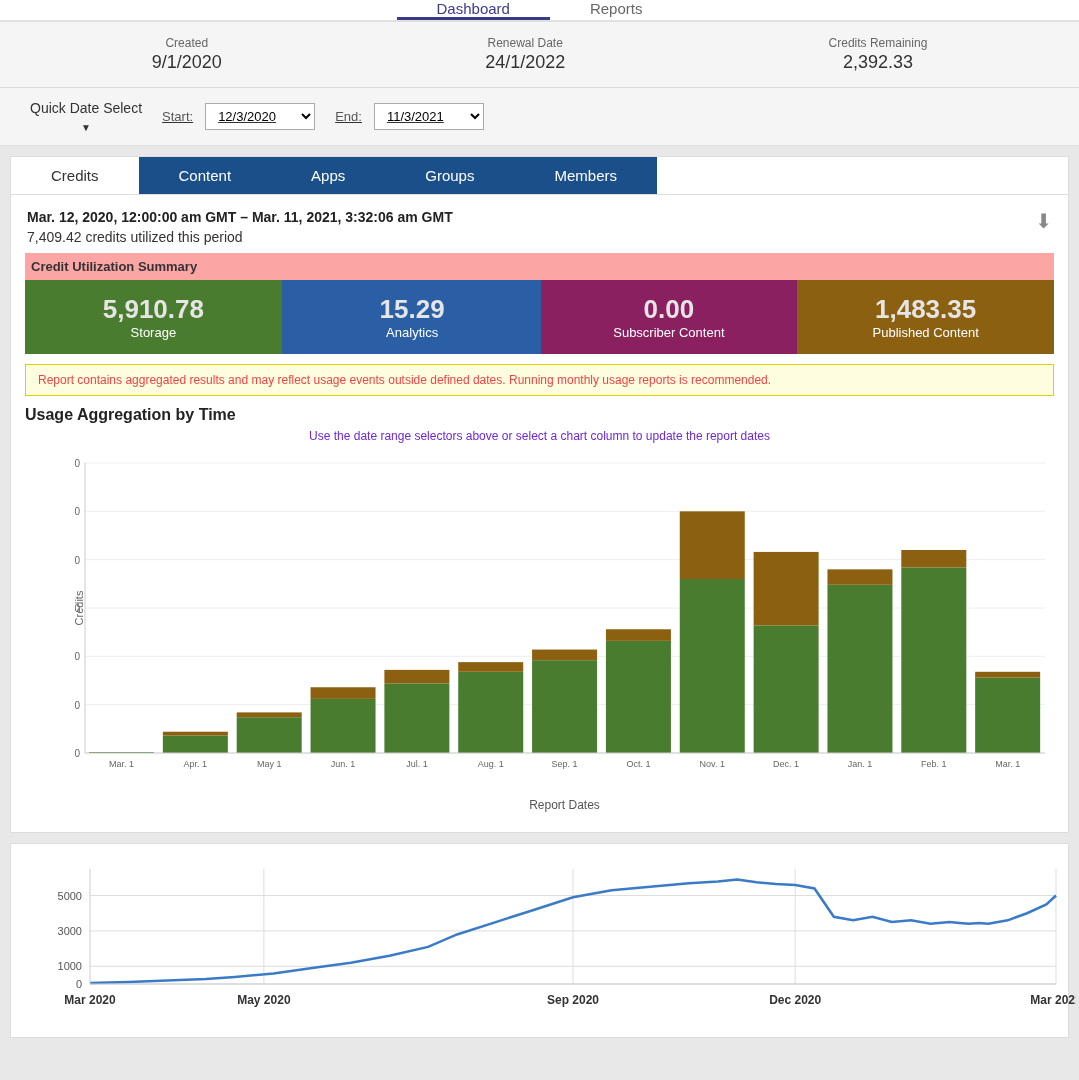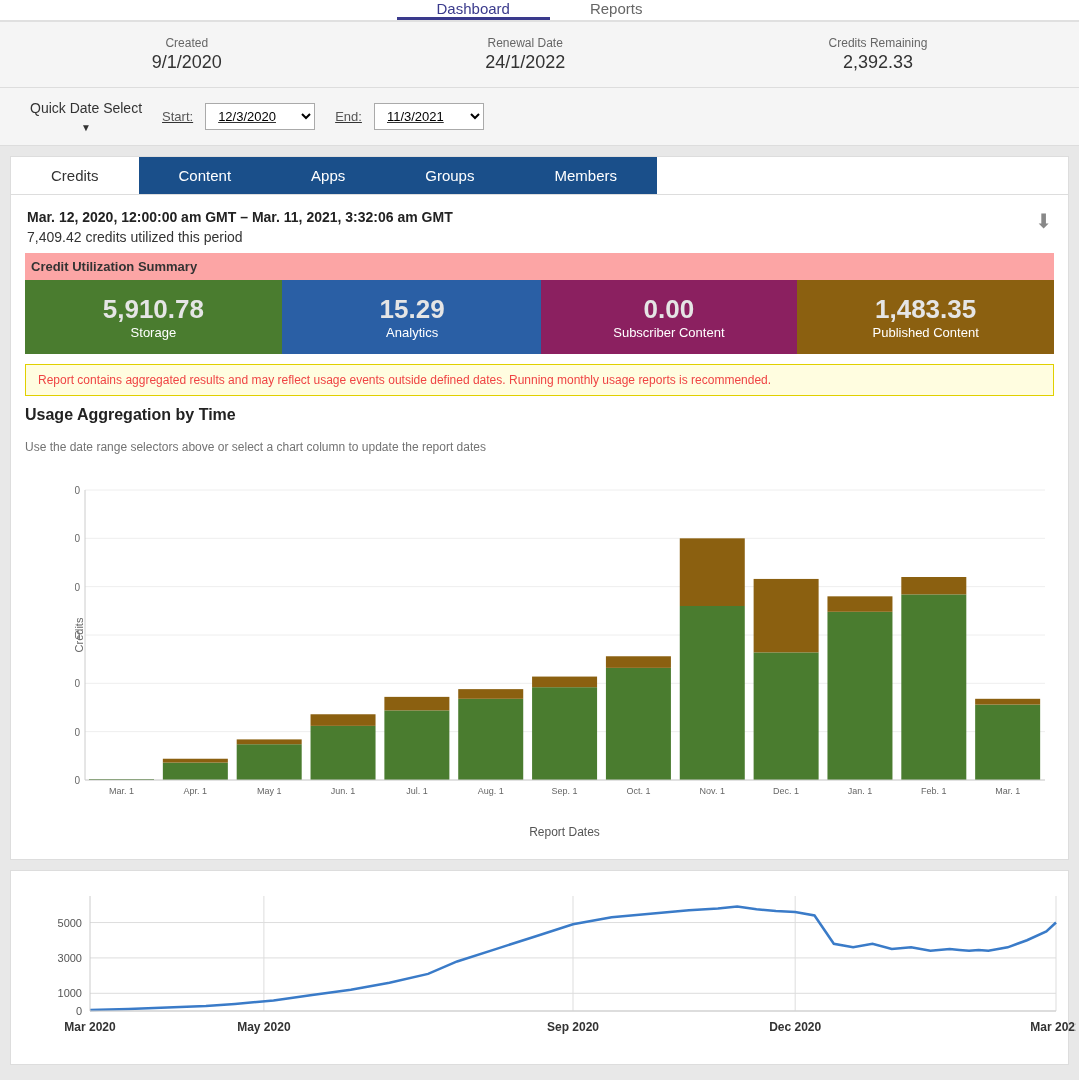--- a/index.html
+++ b/index.html
@@ -48,22 +48,22 @@
     .summary-card.subscriber { background: #8b2060; }
     .summary-card.published { background: #8b6010; }
     .summary-card .card-value { font-size: 26px; font-weight: bold; color: #e5e5e5; }
     .summary-card .card-label { font-size: 13px; color: #fff; margin-top: 0; }
 
     
     .warning-bar { background: #fffde0; border: 1px solid #e0d000; margin: 0 14px 10px 14px; padding: 8px 12px; font-size: 12px; color: #ef4444; }
 
     
     .chart-area { padding: 0 14px 20px 14px; }
-    .chart-title { font-size: 16px; font-weight: bold; color: #222; margin-bottom: 16px; }
-    .chart-subtitle { font-size: 12px; color: #737373; margin-bottom: 26px; }
+    .chart-title { font-size: 16px; font-weight: bold; color: #222; margin-bottom: 5px; }
+    .chart-subtitle { font-size: 12px; color: #6d28d9; margin-bottom: 10px; text-align: center; }
     .x-axis-title { text-align: center; font-size: 12px; color: #555; margin-top: 4px; }
 
     
     .line-chart-area { padding: 10px 14px; background: #fff; border-top: 1px solid #eee; }
     svg text { font-family: Arial, sans-serif; }
   </style>
 </head>
 <body>
 
 <div class="top-nav">

